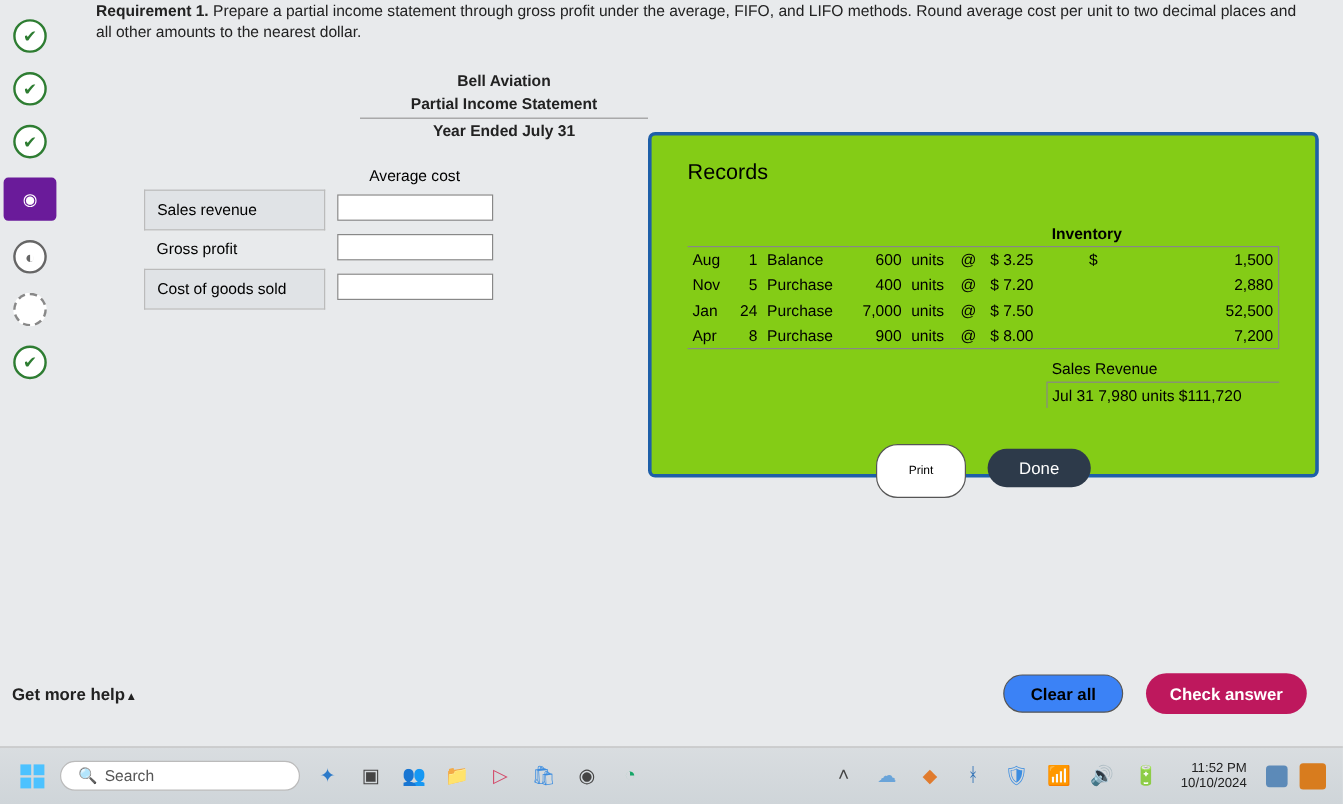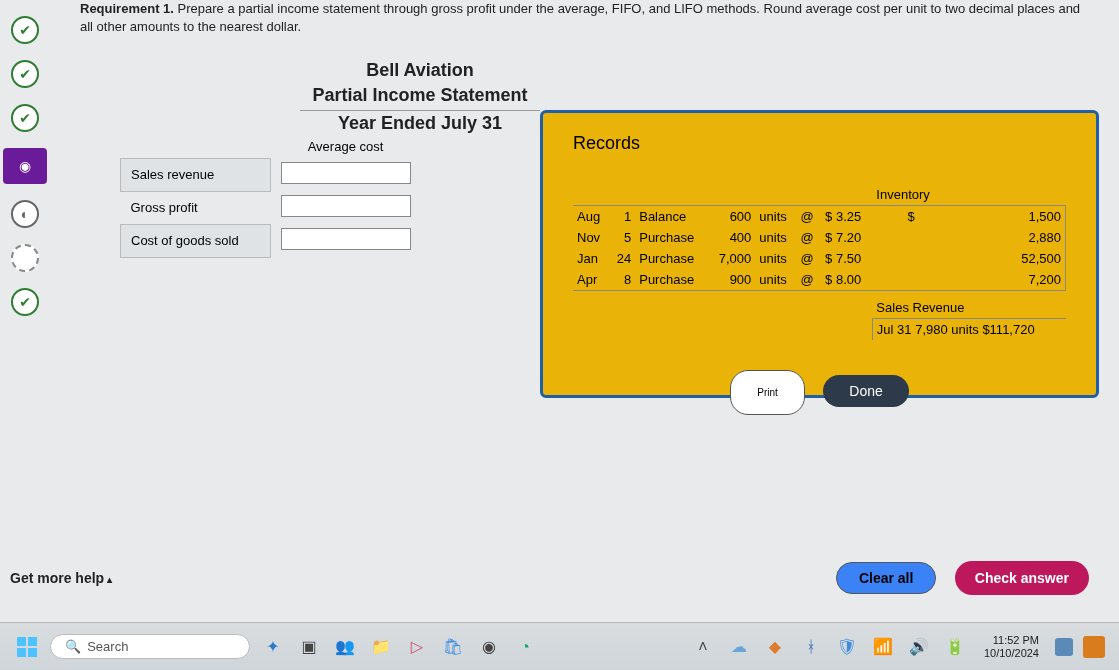--- a/index.html
+++ b/index.html
@@ -8,36 +8,36 @@
   .sidebar { position: absolute; left: 0; top: 0; width: 50px; height: 560px; }
   .step { width: 28px; height: 28px; border-radius: 50%; border: 2px solid #2e7d32; color: #2e7d32; display: flex; align-items: center; justify-content: center; margin: 16px auto; background: #fff; font-size: 14px; }
   .step.active { background: #6a1b9a; border-color: #6a1b9a; color: #fff; border-radius: 4px; width: 44px; height: 36px; }
   .step.plain { border-color: #666; color: #666; }
   .step.dotted { border-style: dashed; color: #888; border-color: #888; }
   
   .content { position: absolute; left: 80px; top: 0; right: 10px; }
   .req { font-size: 13px; color: #222; margin-bottom: 18px; padding-right: 20px; line-height: 1.35; }
   .req b { font-weight: bold; }
   
-  .stmt-head { text-align: center; position: absolute; left: 220px; top: 58px; width: 240px; font-size: 18px; font-weight: bold; color: #222; }
+  .stmt-head { text-align: center; position: absolute; left: 220px; top: 58px; width: 240px; font-size: 13px; font-weight: bold; color: #222; }
   .stmt-head div { padding: 2px 0; }
   .stmt-head .rule { border-top: 1px solid #999; margin-top: 2px; }
   
   .inc-table { position: absolute; left: 40px; top: 135px; border-collapse: collapse; font-size: 13px; }
   .inc-table th { font-weight: normal; padding: 4px 10px; text-align: center; }
   .inc-table td { padding: 4px 10px; }
   .inc-table .lbl { background: #e0e3e6; border: 1px solid #bbb; width: 150px; }
   .inc-table .inp { border: 1px solid #888; background: #fff; width: 130px; height: 22px; display: inline-block; }
   .inc-table .noborder { background: none; border: none; }
   
-  .records-modal { position: absolute; left: 460px; top: 110px; right: 10px; height: 288px; border: 3px solid #1e5fa8; border-radius: 6px; background: #eab308; padding: 20px 30px; }
+  .records-modal { position: absolute; left: 460px; top: 110px; right: 10px; height: 288px; border: 3px solid #1e5fa8; border-radius: 6px; background: #84cc16; padding: 20px 30px; }
   .records-modal h3 { font-size: 18px; font-weight: normal; margin-bottom: 30px; }
   .recs-table { width: 100%; font-size: 13px; border-collapse: collapse; }
   .recs-table td, .recs-table th { padding: 3px 4px; text-align: left; white-space: nowrap; }
-  .recs-table th { font-weight: normal; border-bottom: 1px solid #888; }
+  .recs-table th { font-weight: bold; border-bottom: 1px solid #888; }
   .recs-table .num { text-align: right; }
   .recs-table .invcell { text-align: right; border-right: 1px solid #888; padding-right: 4px; }
   .recs-table .hr td { border-top: 1px solid #888; }
   .recs-table .sr-head { border-bottom: 1px solid #888; }
   .modal-btns { text-align: center; margin-top: 30px; }
   .btn-print { border: 1.5px solid #555; background: #fff; border-radius: 18px; padding: 16px 26px; font-size: 10px; margin-right: 14px; cursor: pointer; }
   .btn-done { border: none; background: #2d3a4a; color: #fff; border-radius: 18px; padding: 8px 26px; font-size: 14px; cursor: pointer; }
   
   .footer-row { position: absolute; left: 0; bottom: 75px; right: 0; display: flex; align-items: center; justify-content: space-between; padding: 0 30px 0 10px; }
   .gmh { font-size: 14px; font-weight: bold; color: #222; cursor: pointer; }

